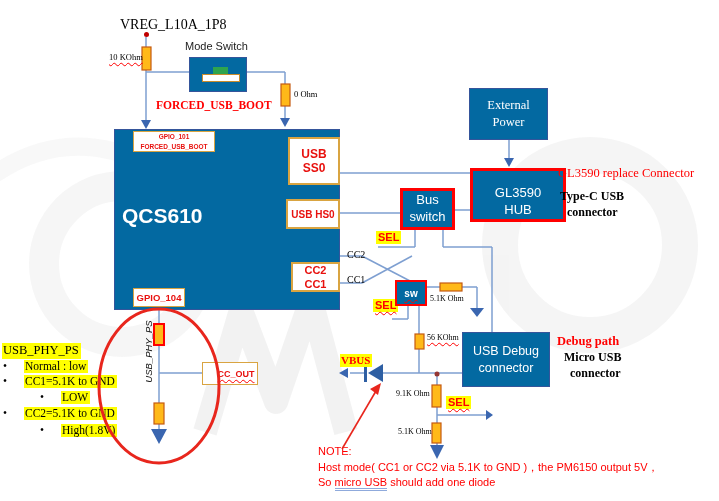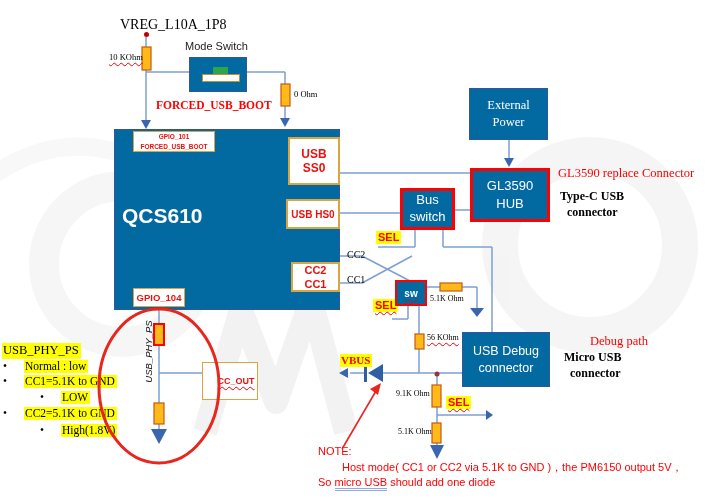--- a/index.html
+++ b/index.html
@@ -131,21 +131,21 @@
       <span><span>CC2</span><br><span>CC1</span></span>
     </div>
     <div class="whitebox" style="left:133px;top:288px;width:52px;height:19px;font-size:9.5px;">
       <span>GPIO_104</span>
     </div>
 
     <div class="bluebox serif" style="left:469px;top:88px;width:79px;height:52px;font-size:12.5px;line-height:1.4;font-family:'Liberation Serif',serif;">
       <span><span>External</span><br><span>Power</span></span>
     </div>
 
-    <div class="bluebox redborder" style="left:470px;top:168px;width:80px;height:54px;font-size:13px;line-height:1.35;">
+    <div class="bluebox redborder" style="left:470px;top:168px;width:96px;height:54px;font-size:13px;line-height:1.35;align-items:flex-end;">
       <span><span>GL3590</span><br><span>HUB</span></span>
     </div>
     <div class="lbl redtxt" style="left:558px;top:166px;font-size:12.5px;">GL3590 replace Connector</div>
     <div class="lbl" style="left:560px;top:189px;font-size:12px;font-weight:bold;">Type-C USB</div>
     <div class="lbl" style="left:567px;top:205px;font-size:12px;font-weight:bold;">connector</div>
 
     <div class="bluebox redborder" style="left:400px;top:188px;width:55px;height:42px;font-size:13px;line-height:1.3;">
       <span><span>Bus</span><br><span>switch</span></span>
     </div>
 
@@ -158,37 +158,37 @@
 
     <div class="bluebox" style="left:395px;top:280px;width:32px;height:26px;border:2.5px solid #F00;font-size:10px;font-weight:bold;">
       <span class="wavy-red">sw</span>
     </div>
     <div class="lbl" style="left:430px;top:294px;font-size:8px;">5.1K Ohm</div>
     <div class="lbl wavy-red" style="left:427px;top:333px;font-size:8px;">56 KOhm</div>
 
     <div class="bluebox" style="left:462px;top:332px;width:88px;height:55px;font-size:12.5px;line-height:1.35;">
       <span><span>USB Debug</span><br><span>connector</span></span>
     </div>
-    <div class="lbl redtxt" style="left:590px;top:334px;font-size:12.5px;font-weight:normal;text-align:center;">Debug path</div>
+    <div class="lbl redtxt" style="left:557px;top:334px;font-size:12.5px;font-weight:bold;text-align:center;">Debug path</div>
     <div class="lbl" style="left:564px;top:350px;font-size:12px;font-weight:bold;">Micro USB</div>
     <div class="lbl" style="left:570px;top:366px;font-size:12px;font-weight:bold;">connector</div>
 
-    <div class="whitebox" style="left:202px;top:362px;width:56px;height:38px;font-size:9px;padding-left:12px;">
+    <div class="whitebox" style="left:202px;top:362px;width:56px;height:23px;font-size:9px;padding-left:12px;">
       <span class="wavy-red">CC_OUT</span>
     </div>
 
     <div class="abs hl serif" style="left:340px;top:354px;font-size:11px;font-weight:bold;color:#F00;">VBUS</div>
 
     <div class="abs" style="left:111px;top:346px;width:74px;text-align:center;transform:rotate(-90deg);font-size:9.5px;font-style:italic;color:#111;">USB_PHY_PS</div>
 
     <div class="lbl" style="left:396px;top:389px;font-size:8px;">9.1K Ohm</div>
     <div class="lbl" style="left:398px;top:427px;font-size:8px;">5.1K Ohm</div>
 
     <div class="note-line" style="left:318px;top:445px;">NOTE:</div>
-    <div class="note-line" style="left:318px;top:460px;margin-left:24px;">Host mode( CC1 or CC2 via 5.1K to GND )，the PM6150 output 5V，</div>
+    <div class="note-line" style="left:318px;top:460px;">Host mode( CC1 or CC2 via 5.1K to GND )，the PM6150 output 5V，</div>
     <div class="note-line" style="left:318px;top:476px;"><span>So </span><span class="ul-blue">micro USB</span><span> should add one diode</span></div>
 
     <div class="abs hl serif" style="left:2px;top:343px;font-size:12.5px;color:#000;">USB_PHY_PS</div>
     <div class="lrow" style="left:24px;top:360px;"><span class="hl" style="display:inline-block;">Normal : low</span></div>
     <div class="lrow" style="left:24px;top:375px;"><span class="hl" style="display:inline-block;">CC1=5.1K to GND</span></div>
     <div class="lrow" style="left:61px;top:391px;"><span class="hl" style="display:inline-block;">LOW</span></div>
     <div class="lrow" style="left:24px;top:407px;"><span class="hl" style="display:inline-block;">CC2=5.1K to GND</span></div>
     <div class="lrow" style="left:61px;top:424px;"><span class="hl" style="display:inline-block;text-align:right;">High(1.8V)</span></div>
   </div>
 

